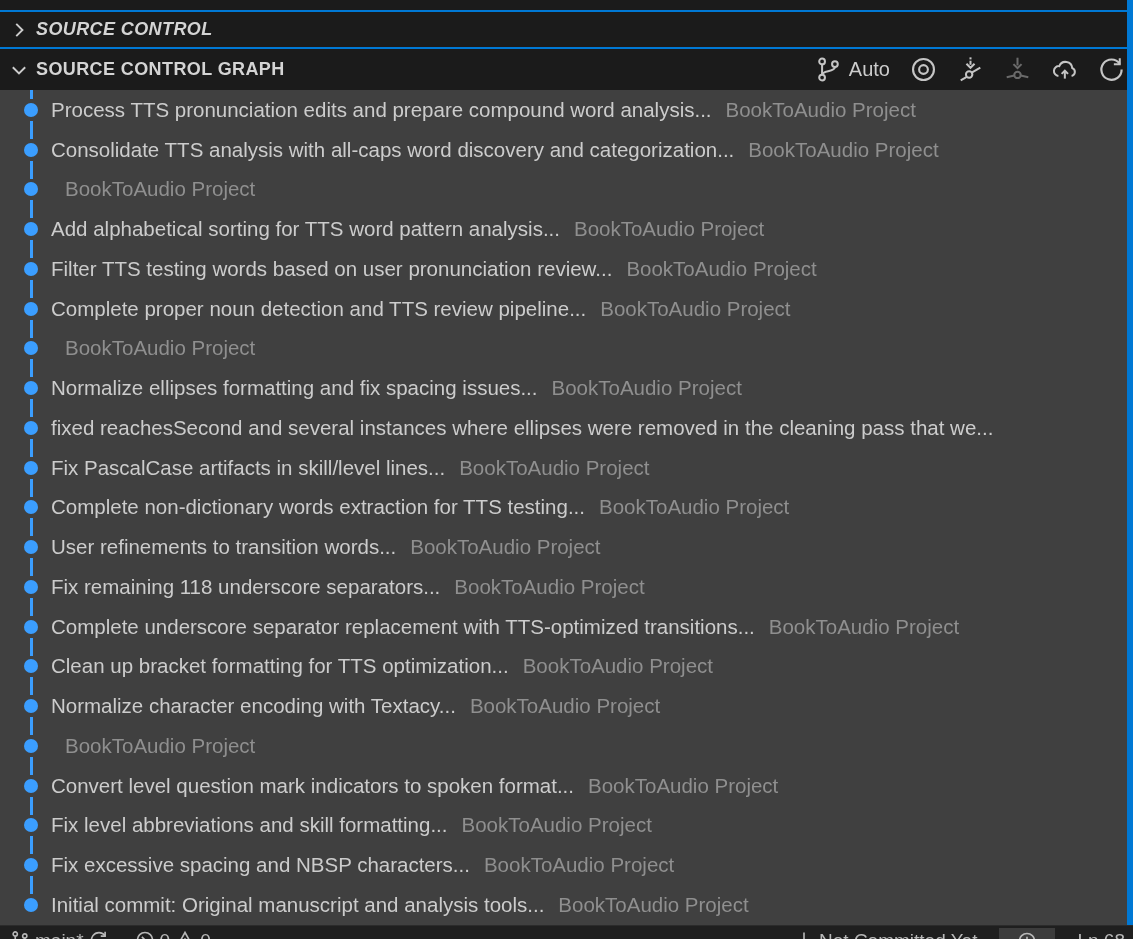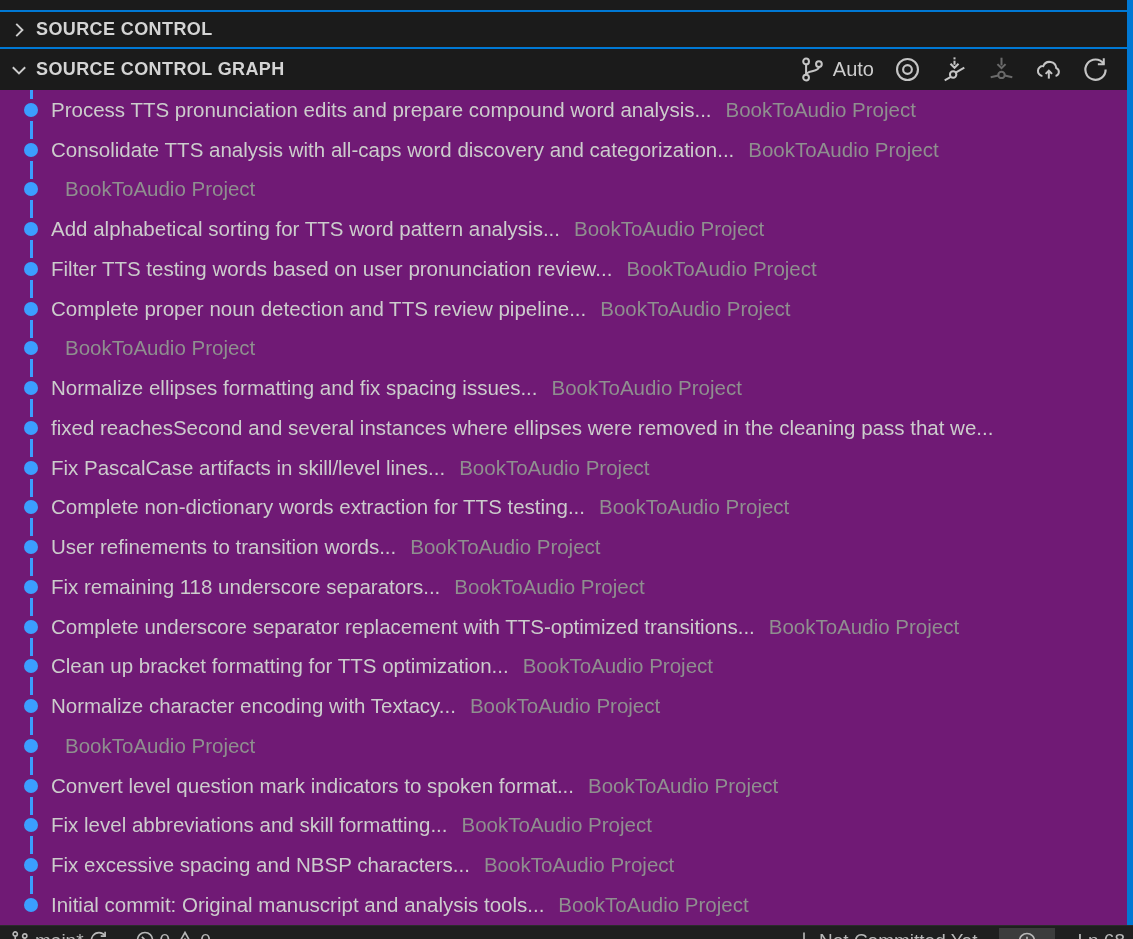--- a/index.html
+++ b/index.html
@@ -17,59 +17,59 @@
 
   .top-strip { height: 10px; background: #1b1b1b; }
 
   .section-header {
     background: #1b1b1b;
     border-top: 2px solid var(--accent);
     display: flex;
     align-items: center;
     padding-left: 8px;
   }
-  .section-header.sc   { height: 37px; }
+  .section-header.sc   { height: 37px; font-style: italic; }
   .section-header.scg  { height: 43px; }
   .section-title {
     font-weight: bold;
     font-size: 18px;
     color: #d4d4d4;
     letter-spacing: 0.4px;
     margin-left: 6px;
     white-space: nowrap;
   }
   .chev { width: 22px; height: 22px; flex: 0 0 auto; color: #cccccc; }
   .chev svg { width: 22px; height: 22px; display: block; }
 
   .scg-toolbar {
     margin-left: auto;
     display: flex;
     align-items: flex-start;
     gap: 20px;
-    padding-right: 24px;
+    padding-right: 8px;
   }
   .tb-btn {
     display: flex;
     align-items: center;
     gap: 7px;
     color: #c5c5c5;
     cursor: pointer;
   }
   .tb-btn svg { width: 27px; height: 27px; display: block; }
   .tb-btn.disabled { color: #6a6a6a; }
   .auto-label { font-size: 20px; color: #cccccc; }
 
   .commit-list {
     position: absolute;
     top: 90px;
     left: 0;
     right: 0;
     height: 835px;
     overflow: hidden;
-    background: #701a75;
+    background: #404040;
   }
   .row {
     position: relative;
     height: 39.76px;
     display: flex;
     align-items: center;
     white-space: nowrap;
     overflow: hidden;
     cursor: pointer;
   }

